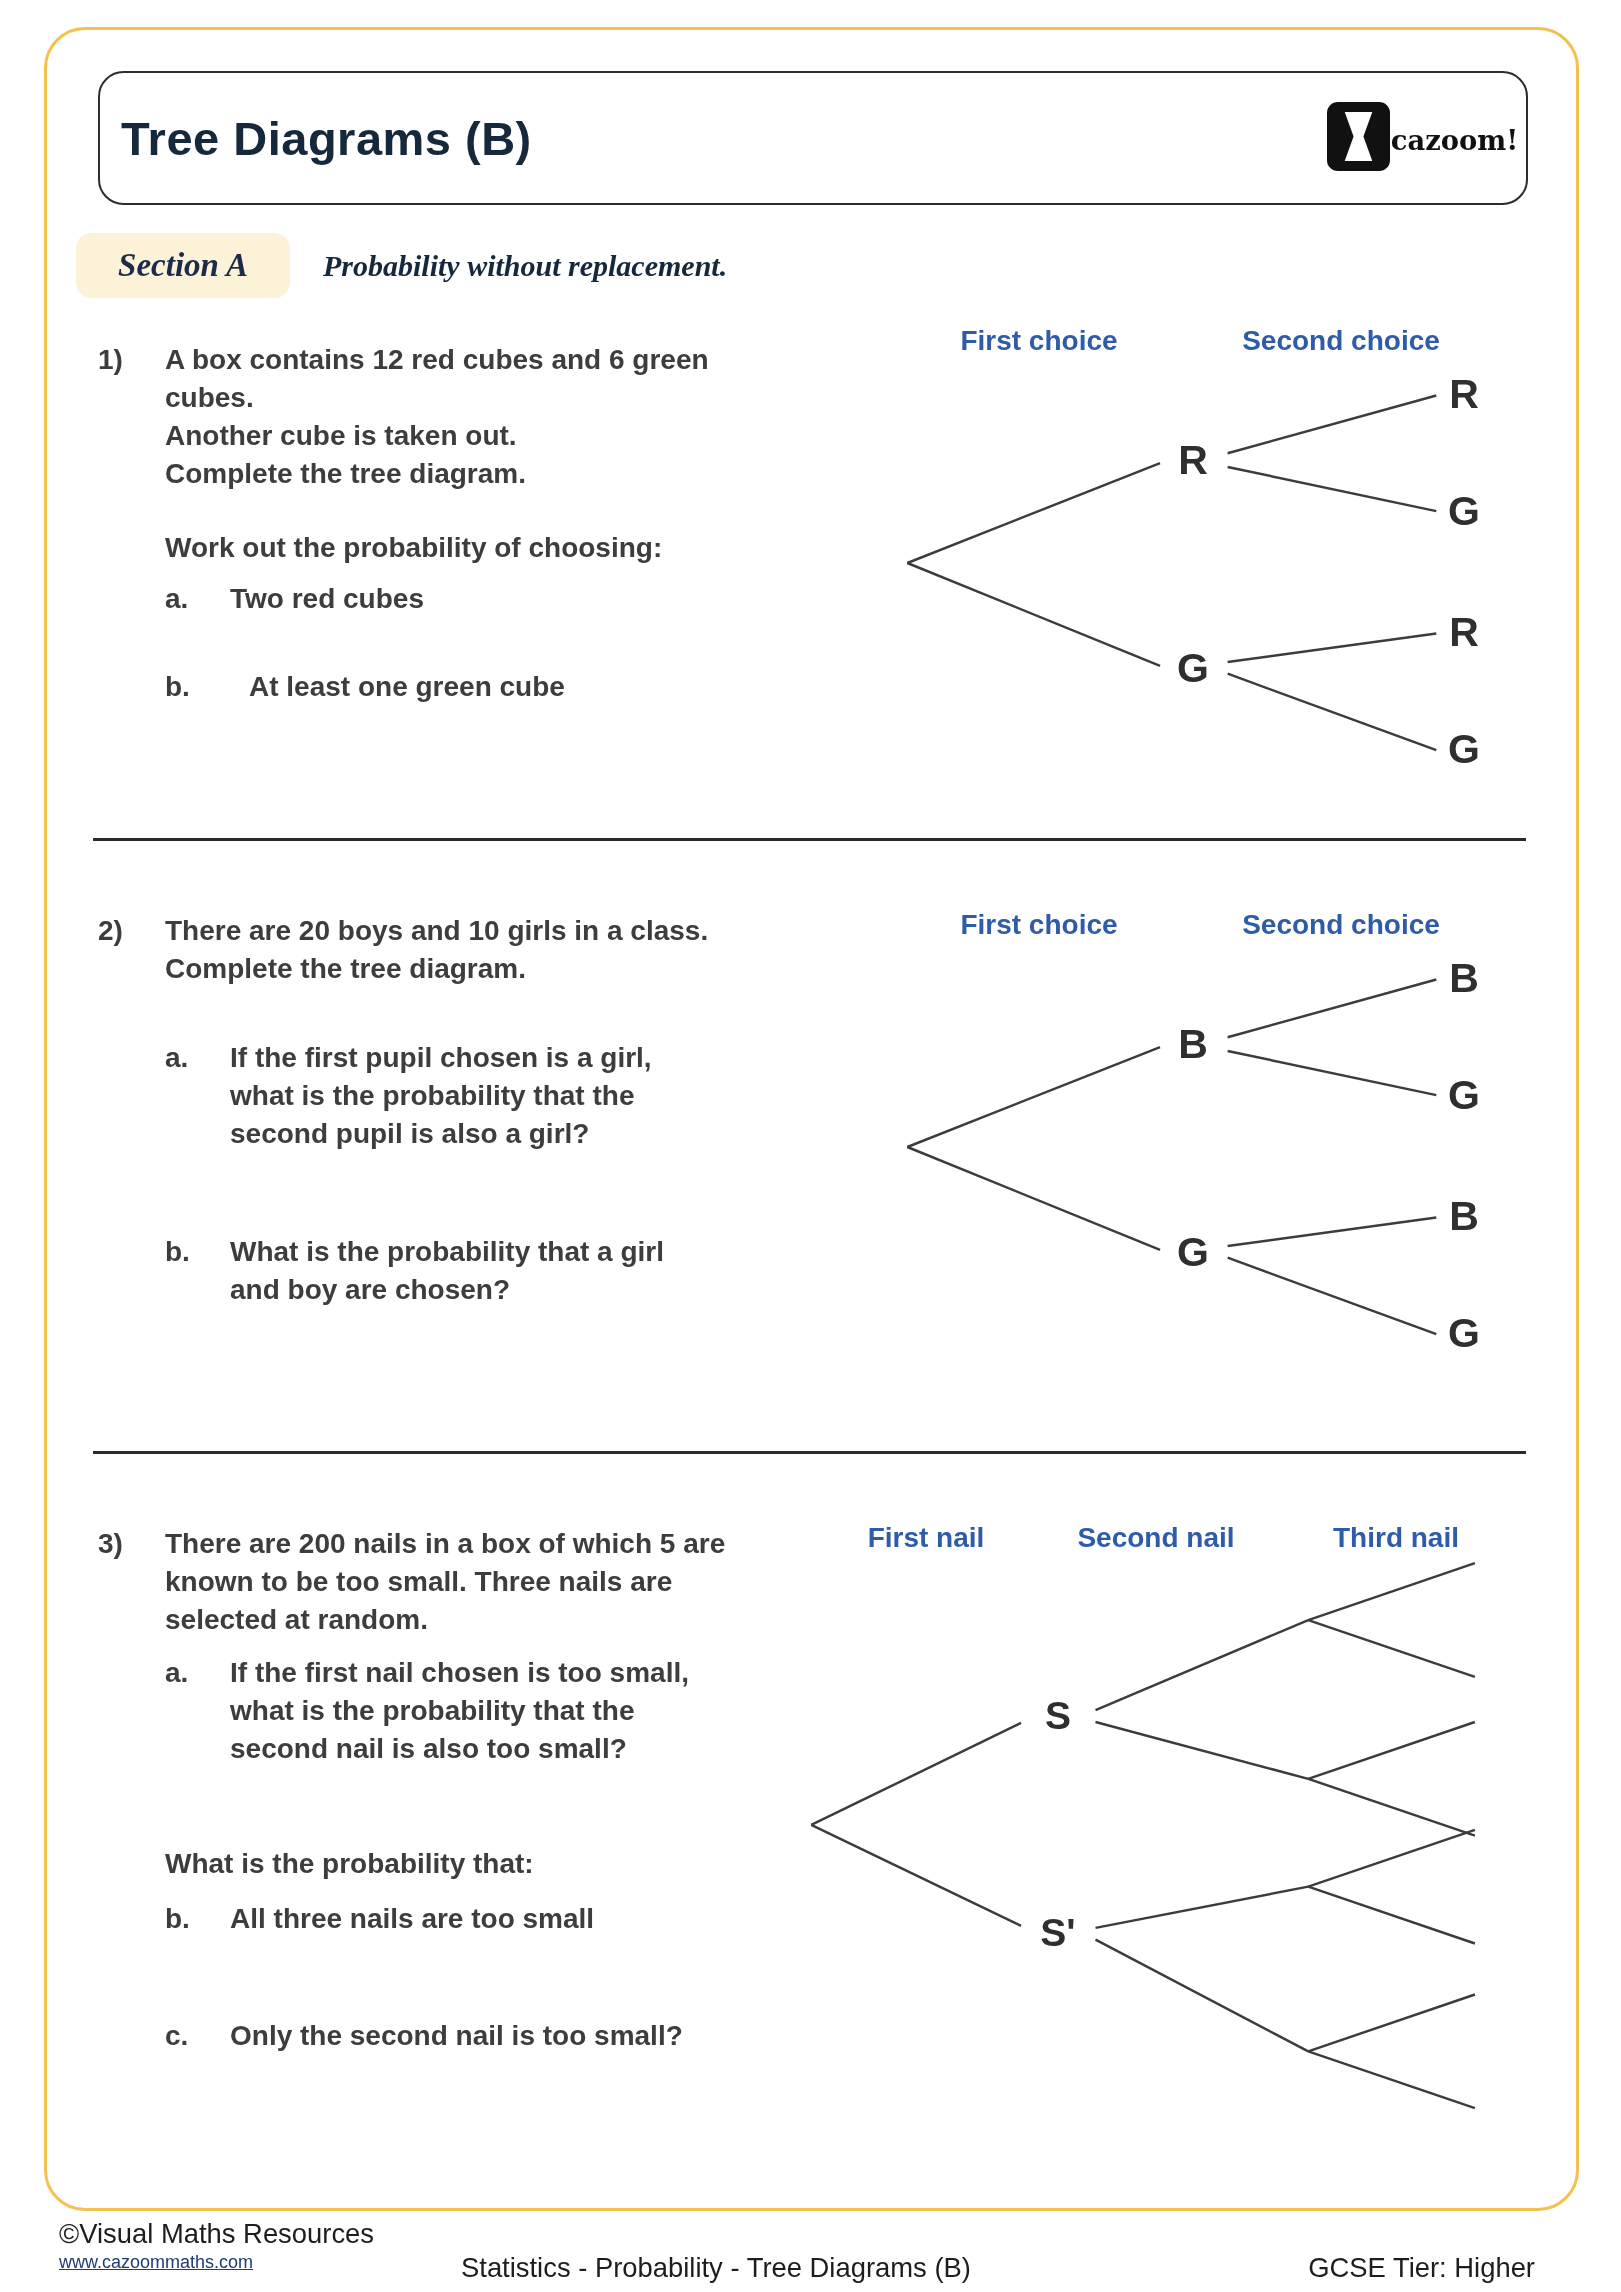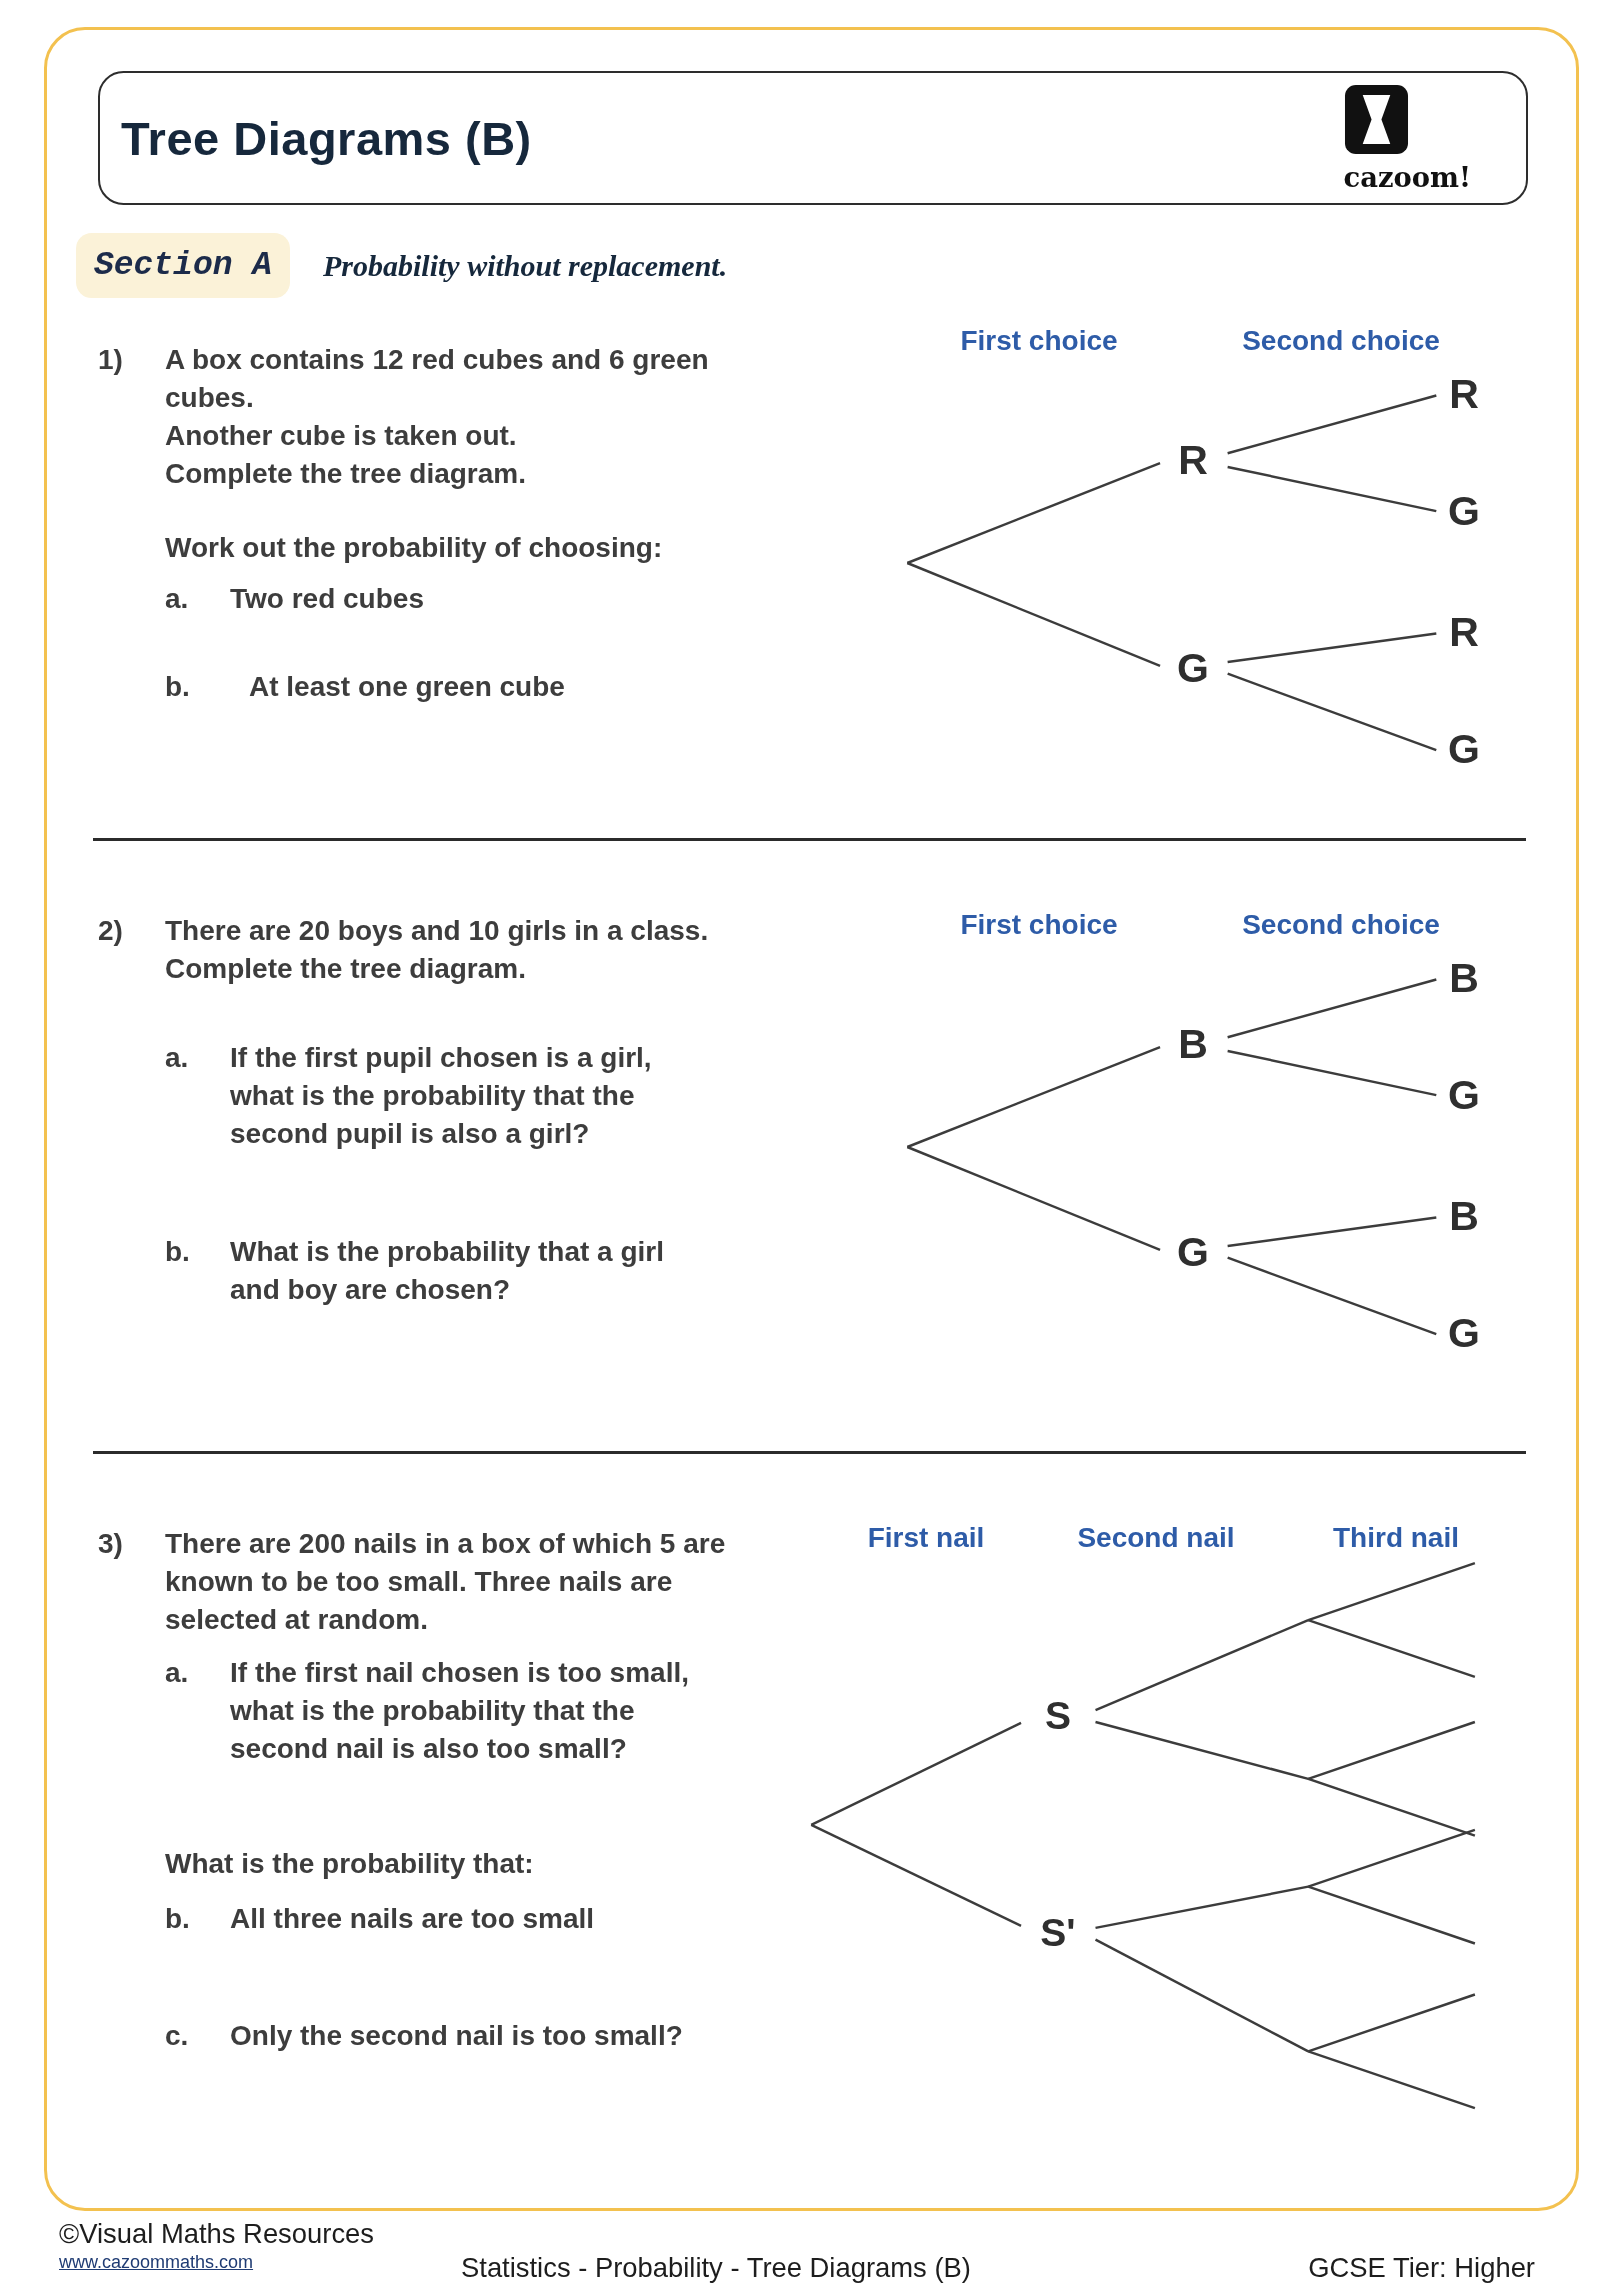--- a/index.html
+++ b/index.html
@@ -14,31 +14,31 @@
   .title-box{
     position:absolute;left:98px;top:71px;width:1426px;height:130px;
     border:2.9px solid #2d2d2d;border-radius:25.5px;background:#fff;
     display:flex;align-items:center;
   }
   .page-title{
     padding-left:21px;font-size:47px;font-weight:bold;color:#16283C;letter-spacing:0.5px;
   }
   .logo{
     position:absolute;right:25.5px;top:7.8px;width:157px;height:116px;
-    display:flex;flex-direction:column;align-items:flex-start;justify-content:center;
+    display:flex;flex-direction:row;align-items:center;justify-content:center;
   }
   .logo-text{
     font-family:"DejaVu Serif",serif;font-weight:bold;font-size:27.4px;color:#111;margin-top:2px;
   }
   .section-pill{
     position:absolute;left:76px;top:233px;width:214px;height:65px;background:#FBF2D8;
     border-radius:15.7px;display:flex;align-items:center;justify-content:center;
   }
   .section-label{
-    font-family:Liberation Mono, monospace;font-style:italic;font-weight:bold;
+    font-family:Liberation Serif, serif;font-style:italic;font-weight:bold;
     font-size:33px;color:#1c2b4a;
   }
   .section-heading{
     position:absolute;left:323px;top:249px;
     font-family:"Liberation Serif",serif;font-style:italic;font-weight:bold;
     font-size:30px;color:#16283C;
   }
   .q-text{
     position:absolute;font-size:28px;font-weight:bold;color:#3d3d3d;line-height:38px;
   }

